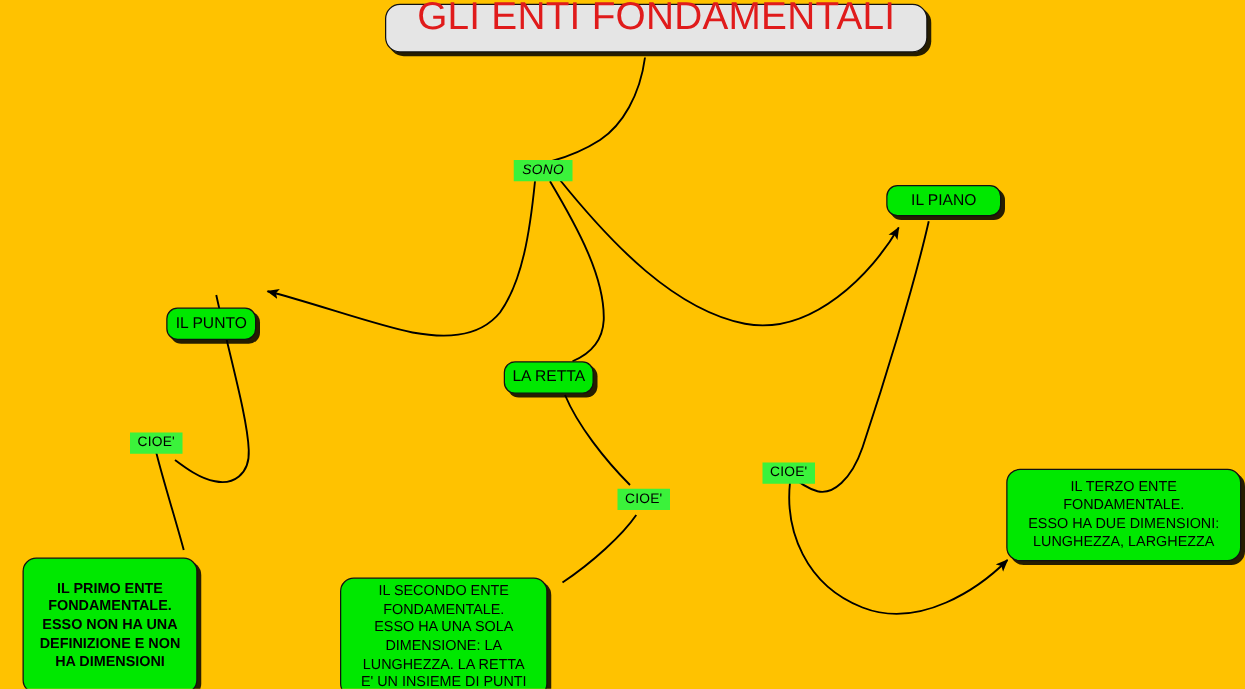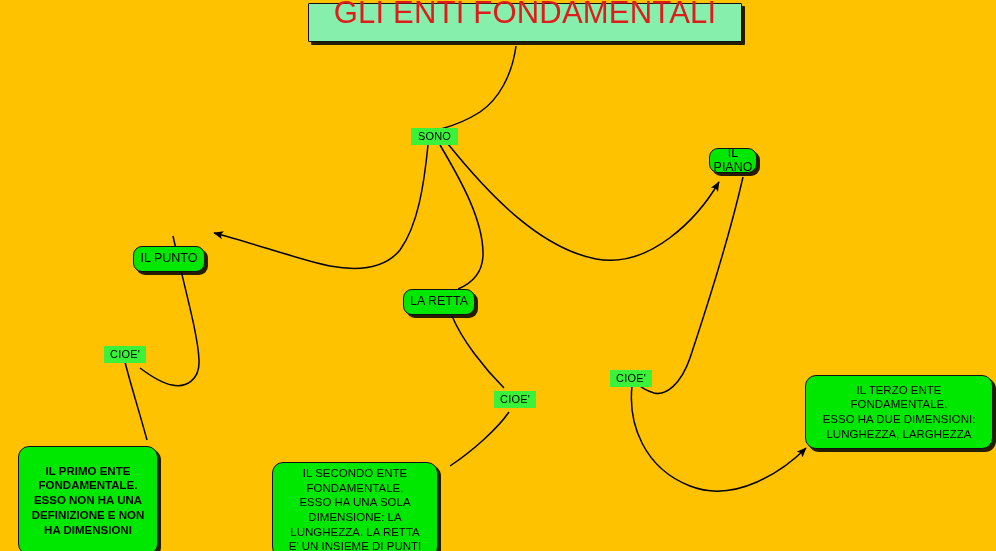--- a/index.html
+++ b/index.html
@@ -30,23 +30,23 @@
   .node {
     position: absolute;
     box-sizing: border-box;
     text-align: center;
     color: #000000;
     line-height: 1.08;
     white-space: pre-line;
   }
   
   .title-node {
-    background: #86efac;
+    background: #e5e5e5;
     border: 1.6px solid #111111;
-    border-radius: 1px;
+    border-radius: 12px;
     color: #E01B1B;
     font-size: 31px;
     letter-spacing: 0.2px;
     box-shadow: 3px 3px 0px rgba(0,0,0,0.85);
     display: flex;
     align-items: center;
     justify-content: center;
     padding-bottom: 20px;
   }
   
@@ -113,25 +113,25 @@
 
     <path d="M 509,412 C 498,428 474,450 450,466" fill="none" stroke="#000000" stroke-width="1.5"></path>
 
     <path d="M 743,177 C 731,230 706,310 690,358 C 681,384 666,396 654,393 C 644,390 638,385 634,381" fill="none" stroke="#000000" stroke-width="1.5"></path>
 
     <path d="M 632,386 C 628,424 644,468 690,486 C 736,504 784,470 806,448" fill="none" stroke="#000000" stroke-width="1.5" marker-end="url(#arrowhead)"></path>
   </svg>
 
   <div class="node title-node" style="left:308px; top:3px; width:434px; height:39px;">GLI ENTI FONDAMENTALI</div>
 
-  <div class="node link-label" style="left:411px; top:128px; width:47px; height:17px;">SONO</div>
+  <div class="node link-label" style="left:411px; top:128px; width:47px; height:17px;font-style:italic;">SONO</div>
 
   <div class="node concept-node" style="left:133px; top:208px; width:72px; height:26px;margin-top:38px;">IL PUNTO</div>
 
-  <div class="node concept-node" style="left:709px; top:148px; width:48px; height:25px;">IL PIANO</div>
+  <div class="node concept-node" style="left:709px; top:148px; width:92px; height:25px;">IL PIANO</div>
 
   <div class="node concept-node" style="left:403px; top:289px; width:72px; height:26px;">LA RETTA</div>
 
   <div class="node link-label" style="left:104px; top:346px; width:42px; height:17px;">CIOE'</div>
 
   <div class="node link-label" style="left:494px; top:391px; width:42px; height:17px;">CIOE'</div>
 
   <div class="node link-label" style="left:610px; top:370px; width:42px; height:17px;">CIOE'</div>
 
   <div class="node desc-node" style="left:18px; top:436px; width:140px; height:109px;font-weight:bold;">IL PRIMO ENTE

